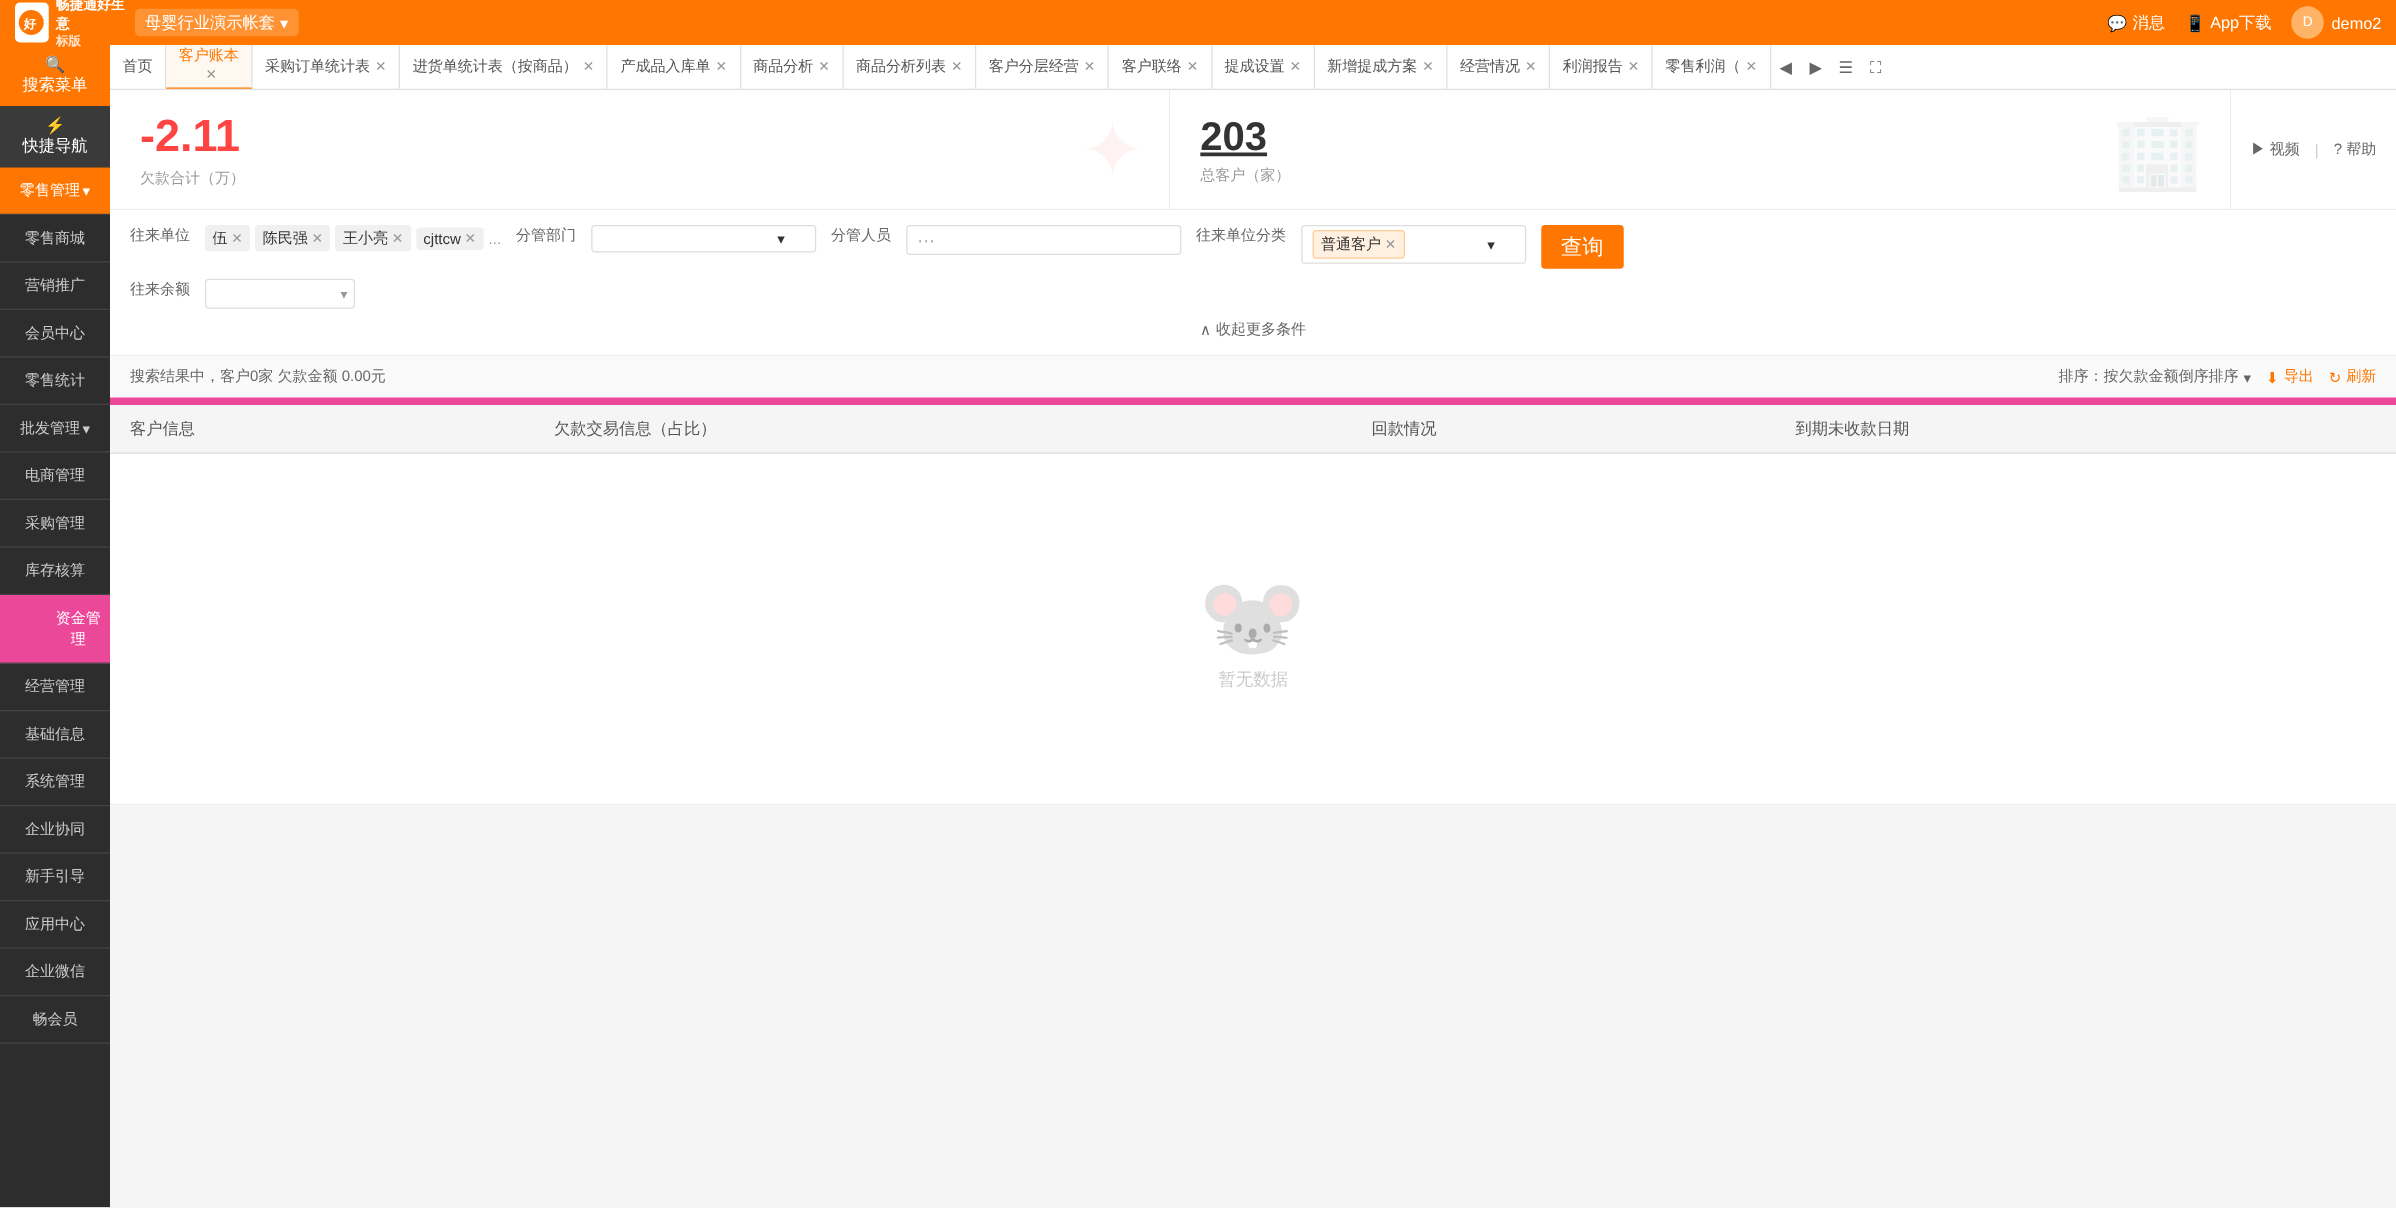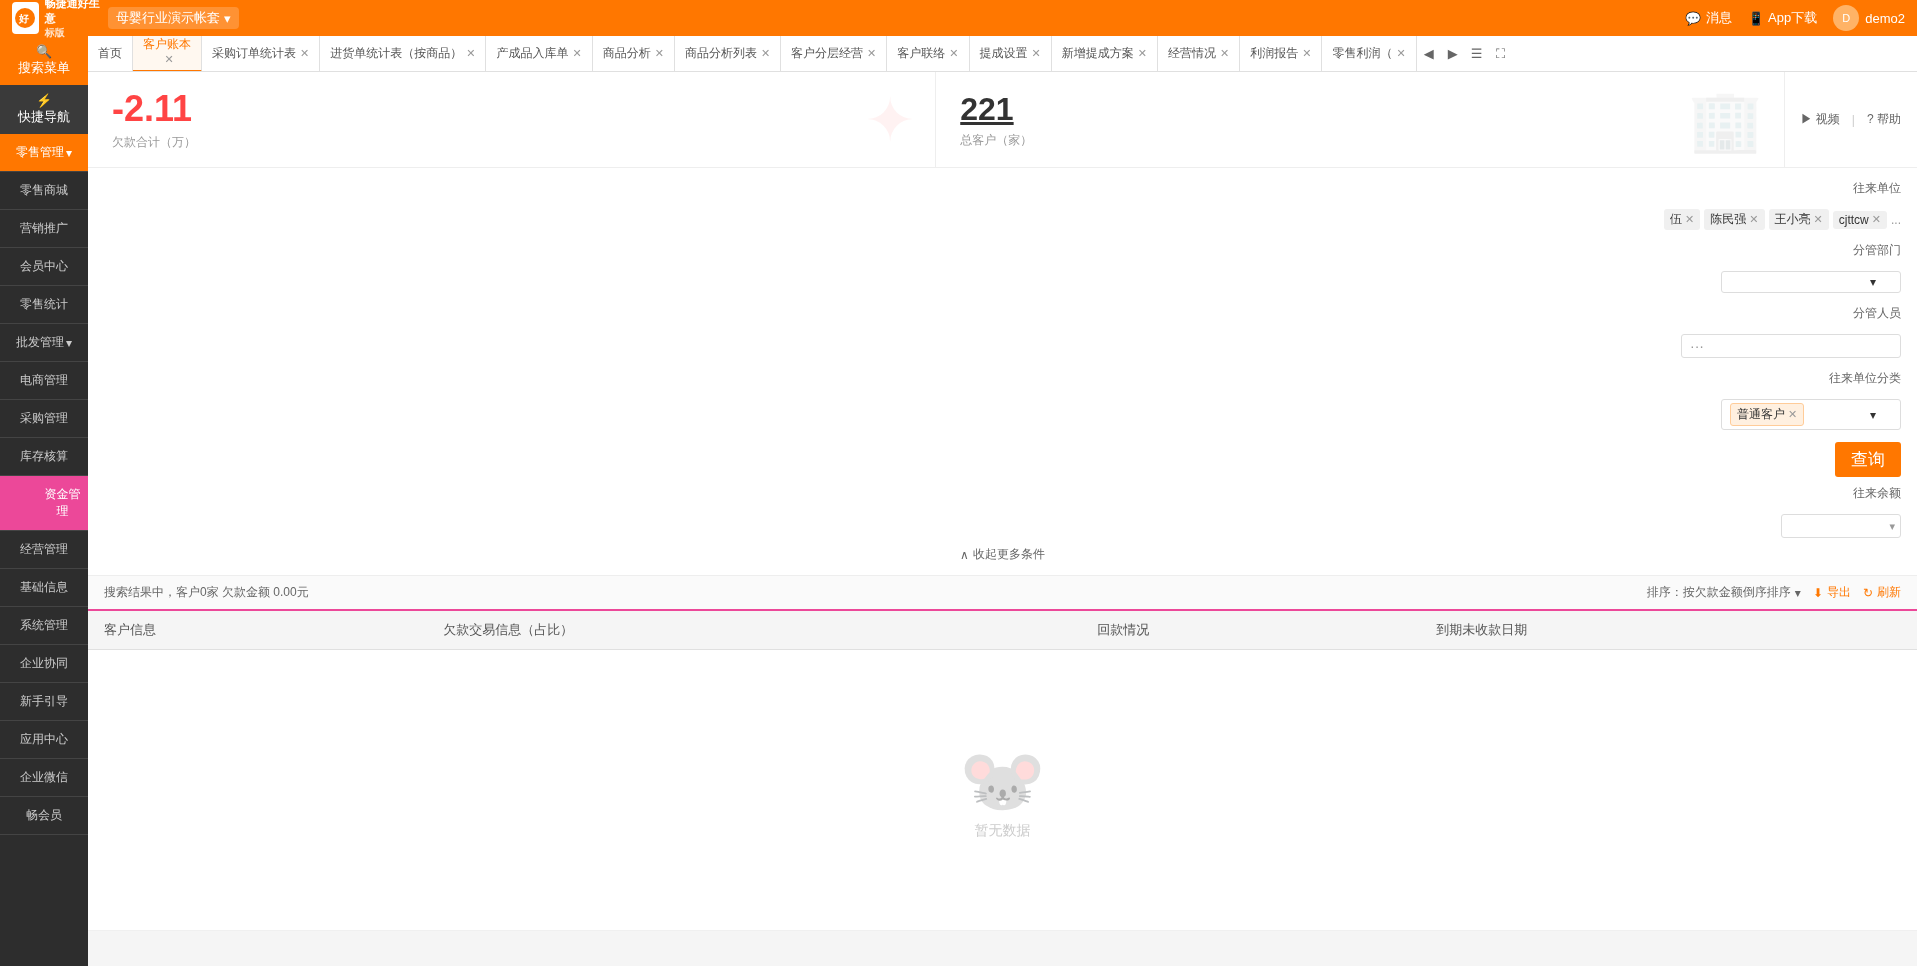--- a/index.html
+++ b/index.html
@@ -45,36 +45,36 @@
     .stat-card:last-child { border-right: none; }
     .stat-icon { opacity: 0.15; position: absolute; right: 20px; top: 50%; transform: translateY(-50%); }
     .stat-value { font-size: 36px; font-weight: bold; color: #ff4444; }
     .stat-value.dark { color: #333; font-weight: 600; font-size: 32px; text-decoration: underline; }
     .stat-label { font-size: 12px; color: #999; margin-top: 4px; }
     .video-help { margin-left: auto; display: flex; gap: 12px; align-items: center; font-size: 12px; color: #666; padding: 8px 16px; }
     .video-help span { cursor: pointer; }
 
     
     .filter-area { background: white; padding: 12px 16px; border-bottom: 1px solid #eee; }
-    .filter-row { display: flex; align-items: flex-end; gap: 12px; margin-bottom: 8px; flex-wrap: wrap; flex-direction: column; }
+    .filter-row { display: flex; align-items: flex-start; gap: 12px; margin-bottom: 8px; flex-wrap: wrap; }
     .filter-label { color: #666; font-size: 12px; white-space: nowrap; }
     .filter-tags { display: flex; align-items: center; gap: 4px; flex-wrap: wrap; }
     .filter-tag { background: #f0f0f0; border-radius: 3px; padding: 2px 6px; font-size: 12px; display: flex; align-items: center; gap: 3px; }
     .filter-tag .remove { cursor: pointer; color: #999; font-size: 11px; }
     .filter-more { color: #999; font-size: 12px; cursor: pointer; }
     .filter-select { border: 1px solid #ddd; border-radius: 3px; padding: 4px 24px 4px 8px; font-size: 12px; color: #333; background: white; appearance: none; position: relative; cursor: pointer; min-width: 120px; }
     .select-wrapper { position: relative; display: inline-flex; align-items: center; }
     .select-wrapper::after { content: "▾"; position: absolute; right: 6px; color: #999; font-size: 11px; pointer-events: none; }
     .filter-input-wrapper { border: 1px solid #ddd; border-radius: 3px; padding: 3px 24px 3px 8px; font-size: 12px; min-width: 200px; position: relative; display: inline-flex; align-items: center; background: white; }
     .ellipsis-btn { color: #999; cursor: pointer; font-size: 14px; }
     .collapse-btn { display: flex; align-items: center; gap: 4px; color: #666; font-size: 12px; cursor: pointer; justify-content: center; margin-top: 6px; }
     .query-btn { background: #ff7700; color: white; border: none; border-radius: 3px; padding: 6px 16px; font-size: 17px; cursor: pointer; white-space: nowrap; }
 
     
-    .results-bar { display: flex; align-items: center; justify-content: space-between; padding: 8px 16px; background: #fafafa; border-bottom: 2px solid #ec4899; font-size: 12px; }
+    .results-bar { display: flex; align-items: center; justify-content: space-between; padding: 8px 16px; background: #fafafa; border-bottom: 6px solid #ec4899; font-size: 12px; }
     .results-info { color: #666; }
     .results-actions { display: flex; align-items: center; gap: 12px; }
     .sort-btn { display: flex; align-items: center; gap: 4px; color: #666; cursor: pointer; }
     .action-btn { display: flex; align-items: center; gap: 4px; color: #ff7700; cursor: pointer; }
 
     
     .data-table { width: 100%; border-collapse: collapse; background: white; }
     .data-table th { background: #f5f5f5; border-bottom: 1px solid #e0e0e0; padding: 10px 16px; text-align: left; font-size: 13px; color: #555; font-weight: normal; }
     .data-table td { padding: 10px 16px; border-bottom: 1px solid #f0f0f0; font-size: 13px; }
 
@@ -260,21 +260,21 @@
       <div class="stats-row">
         <div class="stat-card">
           <div>
             <div class="stat-value" style="color:#ff4444;">-2.11</div>
             <div class="stat-label">欠款合计（万）</div>
           </div>
           <div class="stat-icon" style="font-size:60px;color:#ffaaaa;">✦</div>
         </div>
         <div class="stat-card">
           <div>
-            <div class="stat-value dark">221</div>
+            <div class="stat-value dark">203</div>
             <div class="stat-label">总客户（家）</div>
           </div>
           <div class="stat-icon" style="font-size:60px;color:#aaddff;">🏢</div>
         </div>
         <div class="video-help">
           <span>
             <span>▶</span>
             <span>视频</span>
           </span>
           <span style="color:#ccc;">|</span>

